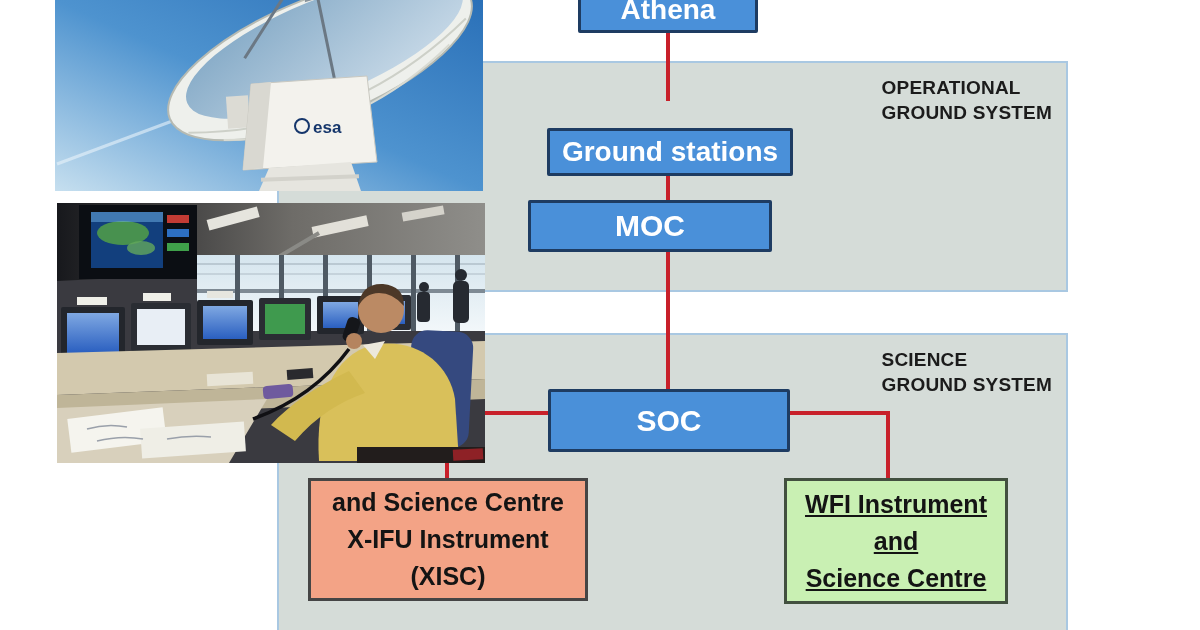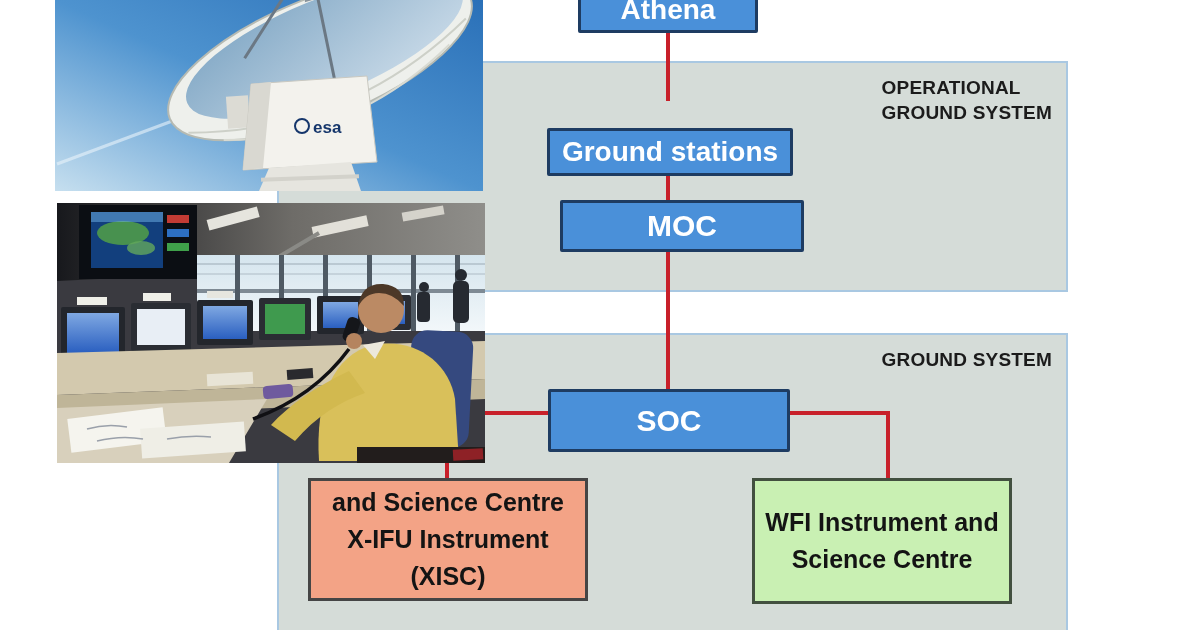--- a/index.html
+++ b/index.html
@@ -39,51 +39,52 @@
 
   <div class="panel" id="panel-operational" style="left:277px;top:61px;width:791px;height:231px;">
     <div class="panel-label">
       <div>OPERATIONAL</div>
       <div>GROUND SYSTEM</div>
     </div>
   </div>
 
   <div class="panel" id="panel-science" style="left:277px;top:333px;width:791px;height:301px;">
     <div class="panel-label">
+      <div>SCIENCE</div>
       <div>GROUND SYSTEM</div>
     </div>
   </div>
 
   <div class="connector" style="left:666px;top:33px;width:4px;height:68px;"></div>
   <div class="connector" style="left:666px;top:149px;width:4px;height:51px;"></div>
   <div class="connector" style="left:666px;top:252px;width:4px;height:137px;"></div>
   <div class="connector" style="left:466px;top:411px;width:84px;height:4px;"></div>
   <div class="connector" style="left:445px;top:420px;width:4px;height:58px;"></div>
   <div class="connector" style="left:788px;top:411px;width:102px;height:4px;"></div>
   <div class="connector" style="left:886px;top:411px;width:4px;height:67px;"></div>
 
   <div class="node small" style="left:578px;top:-14px;width:180px;height:47px;">
     <span>Athena</span>
   </div>
   <div class="node small" style="left:547px;top:101px;width:246px;height:48px;margin-top:27px;">
     <span>Ground stations</span>
   </div>
-  <div class="node big" style="left:560px;top:200px;width:244px;height:52px;">
+  <div class="node big" style="left:528px;top:200px;width:244px;height:52px;">
     <span>MOC</span>
   </div>
   <div class="node big" style="left:548px;top:389px;width:242px;height:63px;">
     <span>SOC</span>
   </div>
 
   <div class="centre-box" id="xisc" style="left:308px;top:478px;width:280px;height:123px;">
     <div>and Science Centre</div>
     <div>X-IFU Instrument</div>
     <div>(XISC)</div>
   </div>
-  <div class="centre-box" id="wisc" style="left:752px;top:478px;width:260px;height:126px;">
+  <div class="centre-box" id="wisc" style="left:784px;top:478px;width:224px;height:126px;text-decoration:underline;">
     <div>WFI Instrument and</div>
     <div>Science Centre</div>
   </div>
 
   <div class="photo" style="left:55px;top:0;width:428px;height:191px;">
     <svg width="428" height="191" viewBox="0 0 428 191">
       <defs>
         <linearGradient id="sky" x1="1" y1="0" x2="0" y2="1">
           <stop offset="0" stop-color="#2a70b8"></stop>
           <stop offset="0.5" stop-color="#4e93cf"></stop>

